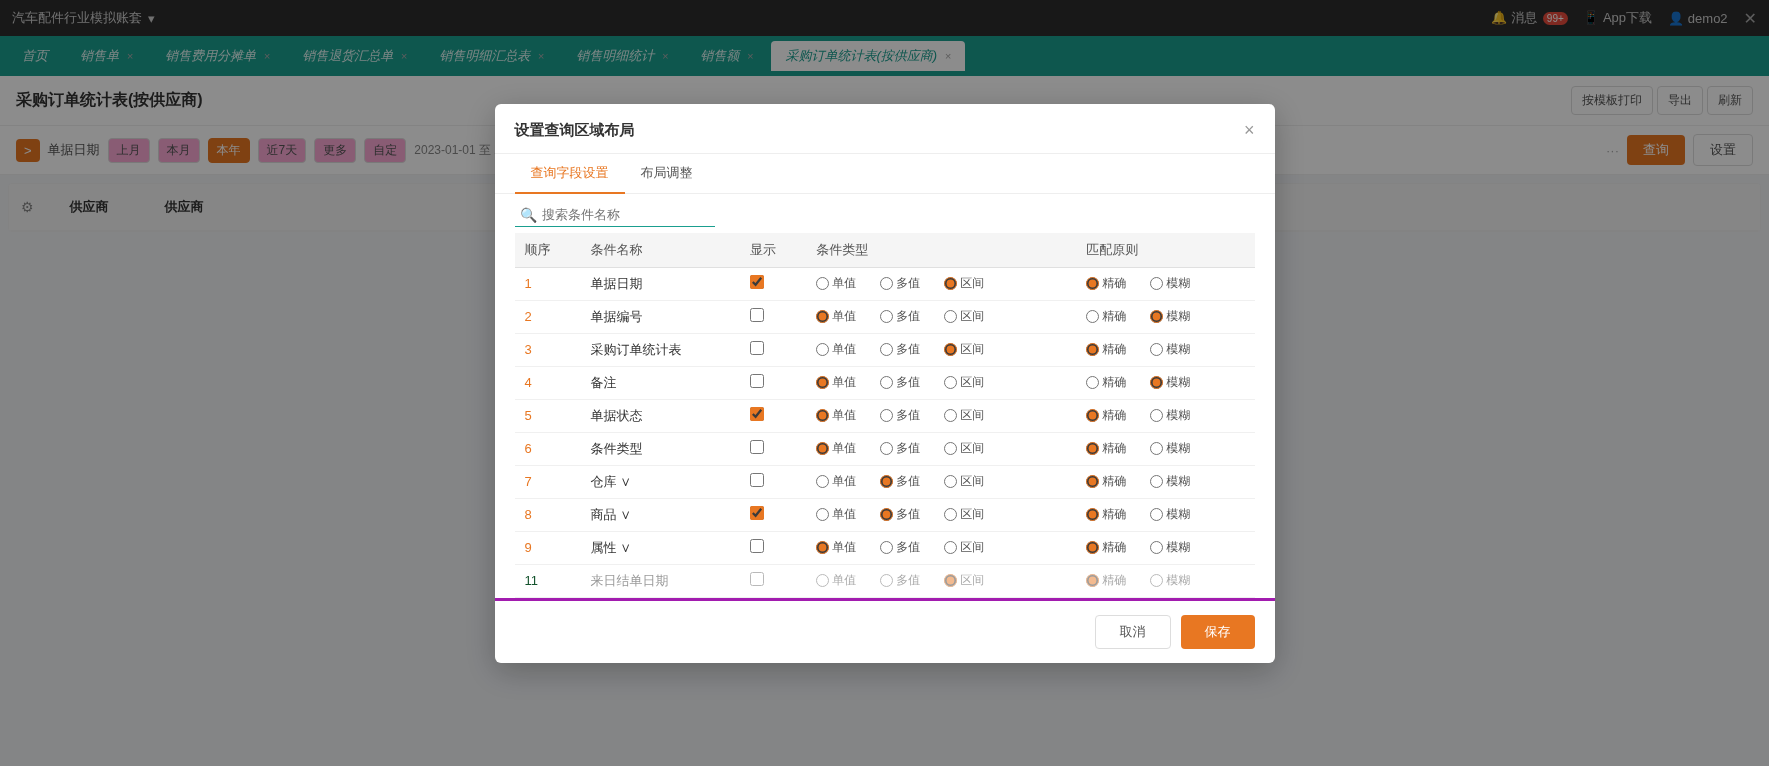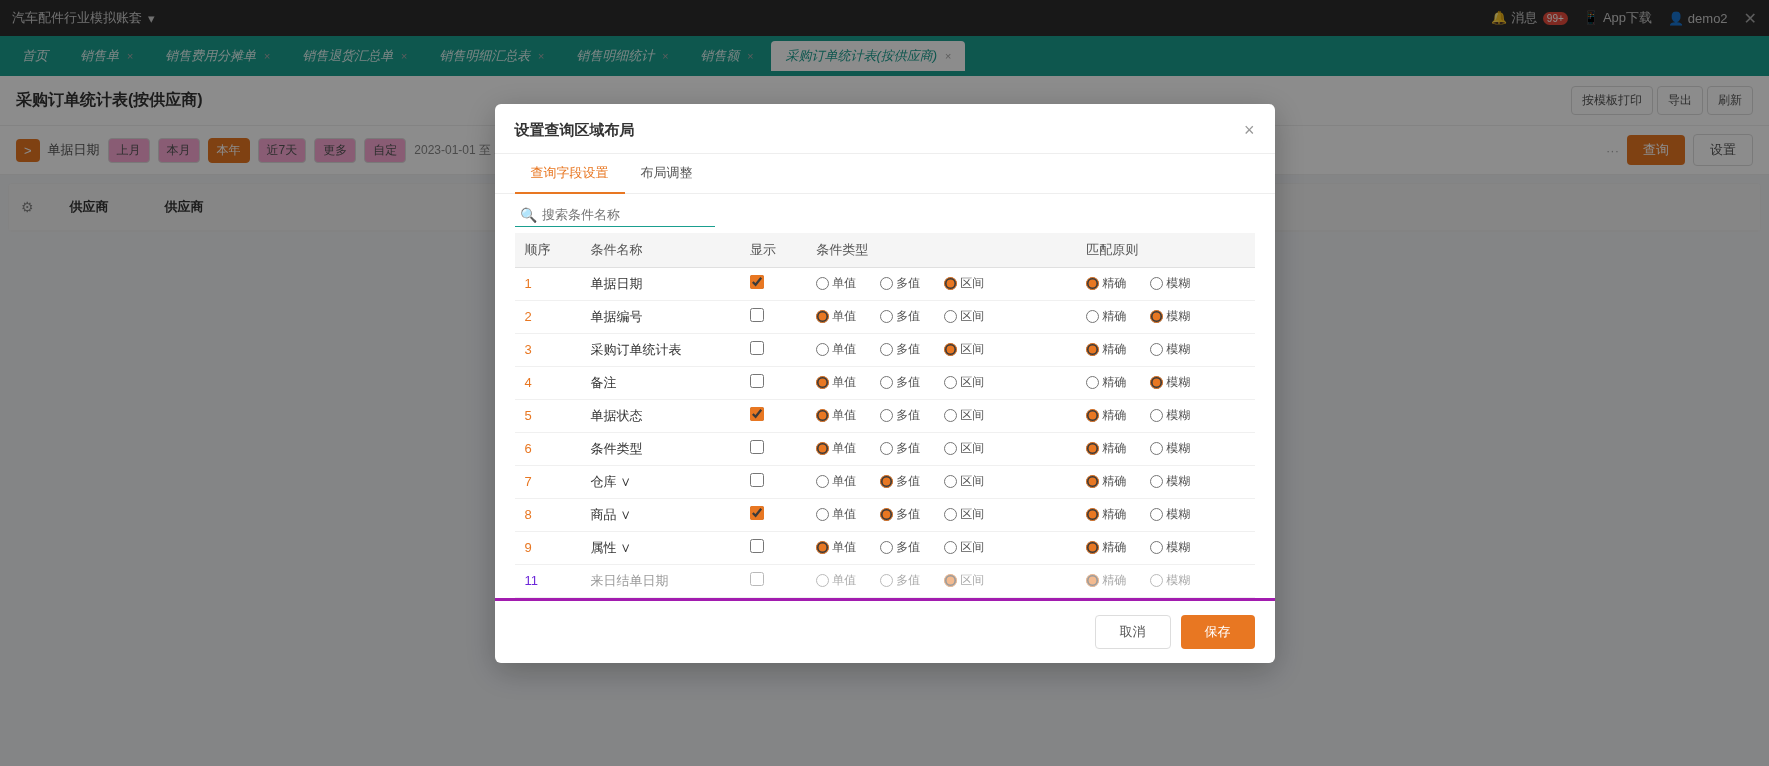--- a/index.html
+++ b/index.html
@@ -667,21 +667,21 @@
             <input type="radio" name="match_8" checked="" style=""> 精确
           </label>
           <label class="radio-item">
             <input type="radio" name="match_8" style=""> 模糊
           </label>
         </div>
       </td>
     </tr>
             <tr>
       <td>
-        <span class="order-num" style="color:#6d28d9;">11</span>
+        <span class="order-num" style="color:#14532d;">11</span>
       </td>
       <td style="opacity:0.5">来日结单日期</td>
       <td>
         <input type="checkbox" style="opacity: 0.5;">
       </td>
       <td>
         <div class="radio-group" style="opacity:0.5">
           <label class="radio-item">
             <input type="radio" name="type_10" style=""> 单值
           </label>

